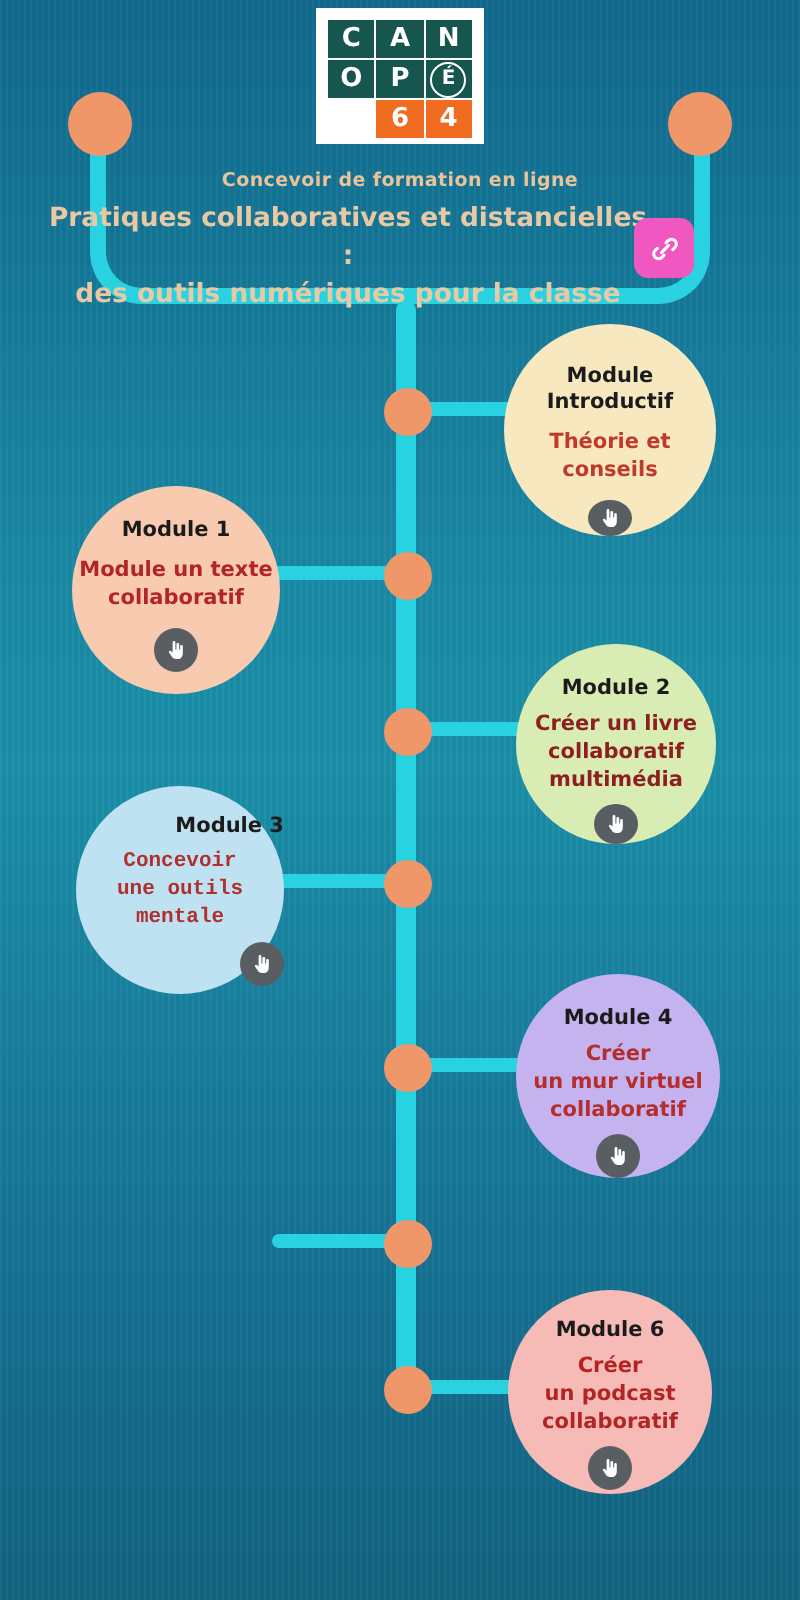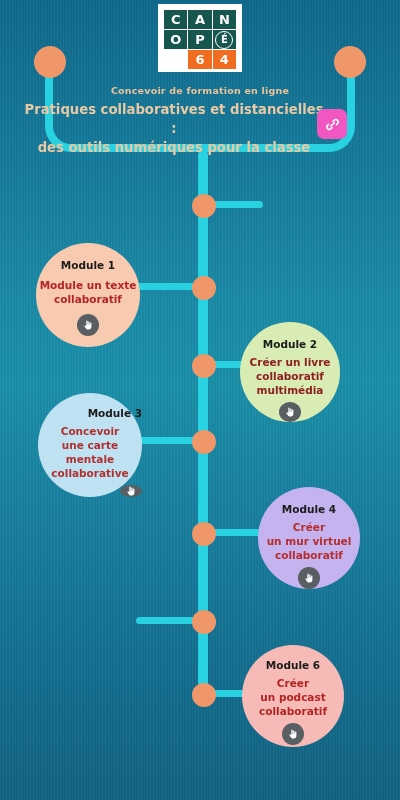--- a/index.html
+++ b/index.html
@@ -158,60 +158,73 @@
   <div class="link-btn" title="Lien">
     <svg width="17" height="17" viewBox="0 0 24 24" fill="none" stroke="#ffffff" stroke-width="2.2" stroke-linecap="round">
       <path d="M9.5 14.5 14.5 9.5"></path>
       <path d="M12.7 7.6l1.6-1.6a3.4 3.4 0 0 1 4.8 4.8l-1.6 1.6"></path>
       <path d="M11.3 16.4l-1.6 1.6a3.4 3.4 0 0 1-4.8-4.8l1.6-1.6"></path>
     </svg>
   </div>
 
   <div class="stem" style="left:203px;top:201px;width:60px;height:7px;border-radius:4px;"></div>
   <div class="node" style="left:192px;top:194px;"></div>
+  <div class="bubble" style="left:252px;top:162px;width:106px;height:106px;background:#f7e8c0;padding-top:20px;">
+    <div class="b-title">
+      <div>Module</div>
+      <div>Introductif</div>
+    </div>
+    <div class="b-sub" style="color:#c0392b;">
+      <div>Théorie et conseils</div>
+    </div>
+    <div class="hand">
+      <svg width="12" height="12" viewBox="0 0 24 24" fill="#ffffff">
+        <path d="M10 3a1.4 1.4 0 0 1 1.4 1.4v7.1h1V6.4a1.4 1.4 0 0 1 2.8 0v5.1h1V8.2a1.3 1.3 0 0 1 2.6 0v7.2c0 3.1-2.1 5.6-5.2 5.6h-1.4c-2.3 0-3.6-1-4.6-2.7L5 14.6a1.3 1.3 0 0 1 2-1.6l1.6 1.7V4.4A1.4 1.4 0 0 1 10 3z"></path>
+      </svg>
+    </div>
+  </div>
 
   <div class="stem" style="left:132px;top:283px;width:70px;height:7px;border-radius:4px;"></div>
   <div class="node" style="left:192px;top:276px;"></div>
   <div class="bubble" style="left:36px;top:243px;width:104px;height:104px;background:#f8cbb0;padding-top:16px;">
     <div class="b-title">Module 1</div>
     <div class="b-sub" style="color:#b32424;">
       <div>Module un texte</div>
       <div>collaboratif</div>
     </div>
     <div class="hand">
       <svg width="12" height="12" viewBox="0 0 24 24" fill="#ffffff">
         <path d="M10 3a1.4 1.4 0 0 1 1.4 1.4v7.1h1V6.4a1.4 1.4 0 0 1 2.8 0v5.1h1V8.2a1.3 1.3 0 0 1 2.6 0v7.2c0 3.1-2.1 5.6-5.2 5.6h-1.4c-2.3 0-3.6-1-4.6-2.7L5 14.6a1.3 1.3 0 0 1 2-1.6l1.6 1.7V4.4A1.4 1.4 0 0 1 10 3z"></path>
       </svg>
     </div>
   </div>
 
   <div class="stem" style="left:203px;top:361px;width:62px;height:7px;border-radius:4px;"></div>
   <div class="node" style="left:192px;top:354px;"></div>
-  <div class="bubble" style="left:240px;top:322px;width:100px;height:100px;background:#d9ecb4;padding-top:16px;">
+  <div class="bubble" style="left:258px;top:322px;width:100px;height:100px;background:#d9ecb4;padding-top:16px;">
     <div class="b-title">Module 2</div>
     <div class="b-sub" style="color:#8c2020;margin-top:5px;">
       <div>Créer un livre</div>
       <div>collaboratif</div>
       <div>multimédia</div>
     </div>
     <div class="hand" style="margin-top:4px;">
       <svg width="12" height="12" viewBox="0 0 24 24" fill="#ffffff">
         <path d="M10 3a1.4 1.4 0 0 1 1.4 1.4v7.1h1V6.4a1.4 1.4 0 0 1 2.8 0v5.1h1V8.2a1.3 1.3 0 0 1 2.6 0v7.2c0 3.1-2.1 5.6-5.2 5.6h-1.4c-2.3 0-3.6-1-4.6-2.7L5 14.6a1.3 1.3 0 0 1 2-1.6l1.6 1.7V4.4A1.4 1.4 0 0 1 10 3z"></path>
       </svg>
     </div>
   </div>
 
   <div class="stem" style="left:136px;top:437px;width:66px;height:7px;border-radius:4px;"></div>
   <div class="node" style="left:192px;top:430px;"></div>
   <div class="bubble" style="left:38px;top:393px;width:104px;height:104px;background:#bfe2f2;padding-top:14px;align-items:flex-end;">
     <div class="b-title">Module 3</div>
-    <div class="b-sub" style="color:#b03030;margin-top:5px;">
+    <div class="b-sub" style="color:#b03030;margin-top:5px;font-family:Liberation Mono, monospace;">
       <div>Concevoir</div>
-      <div>une carte mentale</div>
-      <div>collaborative</div>
+      <div>une outils mentale</div>
     </div>
     <div class="hand" style="margin-top:4px;">
       <svg width="12" height="12" viewBox="0 0 24 24" fill="#ffffff">
         <path d="M10 3a1.4 1.4 0 0 1 1.4 1.4v7.1h1V6.4a1.4 1.4 0 0 1 2.8 0v5.1h1V8.2a1.3 1.3 0 0 1 2.6 0v7.2c0 3.1-2.1 5.6-5.2 5.6h-1.4c-2.3 0-3.6-1-4.6-2.7L5 14.6a1.3 1.3 0 0 1 2-1.6l1.6 1.7V4.4A1.4 1.4 0 0 1 10 3z"></path>
       </svg>
     </div>
   </div>
 
   <div class="stem" style="left:203px;top:529px;width:62px;height:7px;border-radius:4px;"></div>
   <div class="node" style="left:192px;top:522px;"></div>
@@ -227,21 +240,21 @@
         <path d="M10 3a1.4 1.4 0 0 1 1.4 1.4v7.1h1V6.4a1.4 1.4 0 0 1 2.8 0v5.1h1V8.2a1.3 1.3 0 0 1 2.6 0v7.2c0 3.1-2.1 5.6-5.2 5.6h-1.4c-2.3 0-3.6-1-4.6-2.7L5 14.6a1.3 1.3 0 0 1 2-1.6l1.6 1.7V4.4A1.4 1.4 0 0 1 10 3z"></path>
       </svg>
     </div>
   </div>
 
   <div class="stem" style="left:136px;top:617px;width:66px;height:7px;border-radius:4px;"></div>
   <div class="node" style="left:192px;top:610px;"></div>
 
   <div class="stem" style="left:203px;top:690px;width:62px;height:7px;border-radius:4px;"></div>
   <div class="node" style="left:192px;top:683px;"></div>
-  <div class="bubble" style="left:242px;top:645px;width:102px;height:102px;background:#f6bbb6;padding-top:14px;">
+  <div class="bubble" style="left:254px;top:645px;width:102px;height:102px;background:#f6bbb6;padding-top:14px;">
     <div class="b-title">Module 6</div>
     <div class="b-sub" style="color:#b32424;margin-top:5px;">
       <div>Créer</div>
       <div>un podcast</div>
       <div>collaboratif</div>
     </div>
     <div class="hand" style="margin-top:4px;">
       <svg width="12" height="12" viewBox="0 0 24 24" fill="#ffffff">
         <path d="M10 3a1.4 1.4 0 0 1 1.4 1.4v7.1h1V6.4a1.4 1.4 0 0 1 2.8 0v5.1h1V8.2a1.3 1.3 0 0 1 2.6 0v7.2c0 3.1-2.1 5.6-5.2 5.6h-1.4c-2.3 0-3.6-1-4.6-2.7L5 14.6a1.3 1.3 0 0 1 2-1.6l1.6 1.7V4.4A1.4 1.4 0 0 1 10 3z"></path>
       </svg>

